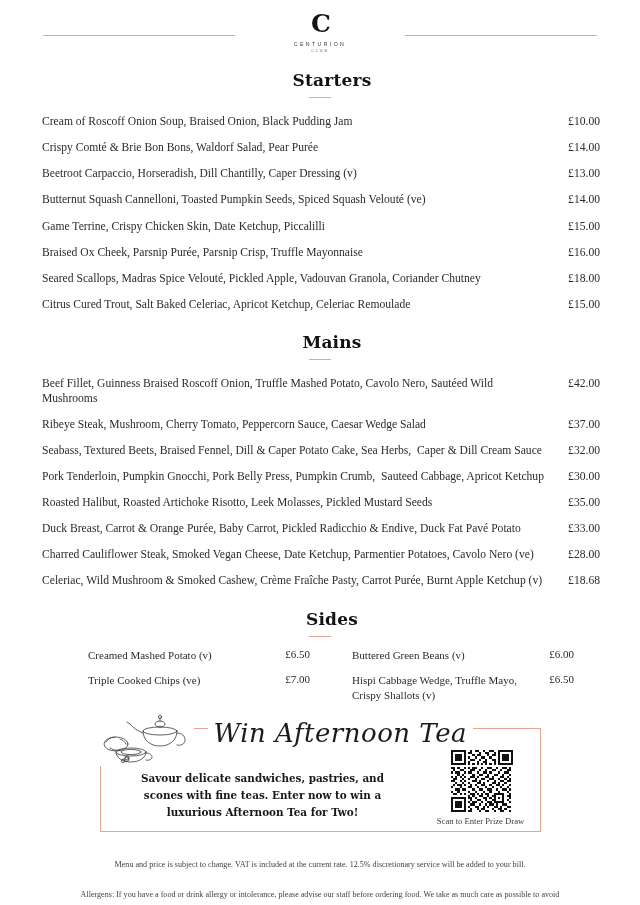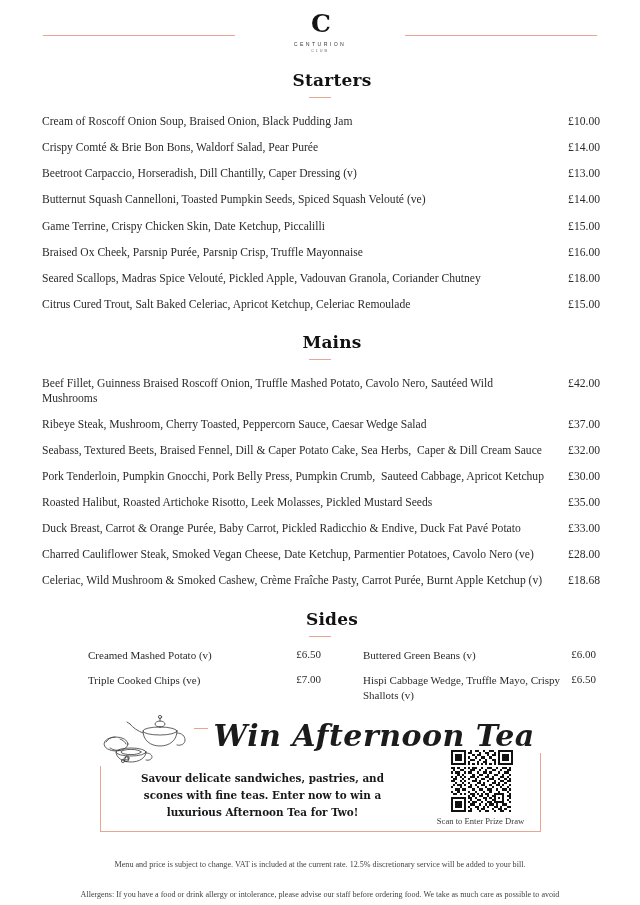--- a/index.html
+++ b/index.html
@@ -99,21 +99,21 @@
     color: #2b2b2b;
     white-space: nowrap;
     flex: 0 0 auto;
     text-align: right;
     min-width: 44px;
   }
 
   
   .sides-grid {
     margin-top: 11px;
-    padding: 0 44px 0 88px;
+    padding: 0 66px 0 88px;
     display: grid;
     grid-template-columns: 1fr 1fr;
     column-gap: 42px;
     row-gap: 11px;
   }
   .side-row {
     display: flex;
     align-items: flex-start;
     justify-content: space-between;
     gap: 10px;
@@ -149,22 +149,22 @@
     width: 96px;
     height: 52px;
     background: #ffffff;
   }
   .promo-script {
     position: absolute;
     left: 108px;
     top: -10px;
     font-family: "DejaVu Serif", serif;
     font-style: italic;
-    font-size: 30px;
-    font-weight: 700;
+    font-size: 26px;
+    font-weight: 400;
     letter-spacing: 0.5px;
     color: #1b1b1b;
     background: #ffffff;
     padding: 0 6px;
     white-space: nowrap;
   }
   .promo-copy {
     position: absolute;
     left: 28px;
     top: 42px;
@@ -258,21 +258,21 @@
     </div>
     <div class="section">
       <div class="section-title">Mains</div>
       <div class="section-accent"></div>
       <div class="menu-list">
         <div class="menu-row">
           <div class="menu-name">Beef Fillet, Guinness Braised Roscoff Onion, Truffle Mashed Potato, Cavolo Nero, Sautéed Wild Mushrooms</div>
           <div class="menu-price">£42.00</div>
         </div>
         <div class="menu-row">
-          <div class="menu-name">Ribeye Steak, Mushroom, Cherry Toasted, Peppercorn Sauce, Caesar Wedge Salad</div>
+          <div class="menu-name">Ribeye Steak, Mushroom, Cherry Tomato, Peppercorn Sauce, Caesar Wedge Salad</div>
           <div class="menu-price">£37.00</div>
         </div>
         <div class="menu-row">
           <div class="menu-name">Seabass, Textured Beets, Braised Fennel, Dill &amp; Caper Potato Cake, Sea Herbs,  Caper &amp; Dill Cream Sauce</div>
           <div class="menu-price">£32.00</div>
         </div>
         <div class="menu-row">
           <div class="menu-name">Pork Tenderloin, Pumpkin Gnocchi, Pork Belly Press, Pumpkin Crumb,  Sauteed Cabbage, Apricot Ketchup</div>
           <div class="menu-price">£30.00</div>
         </div>

